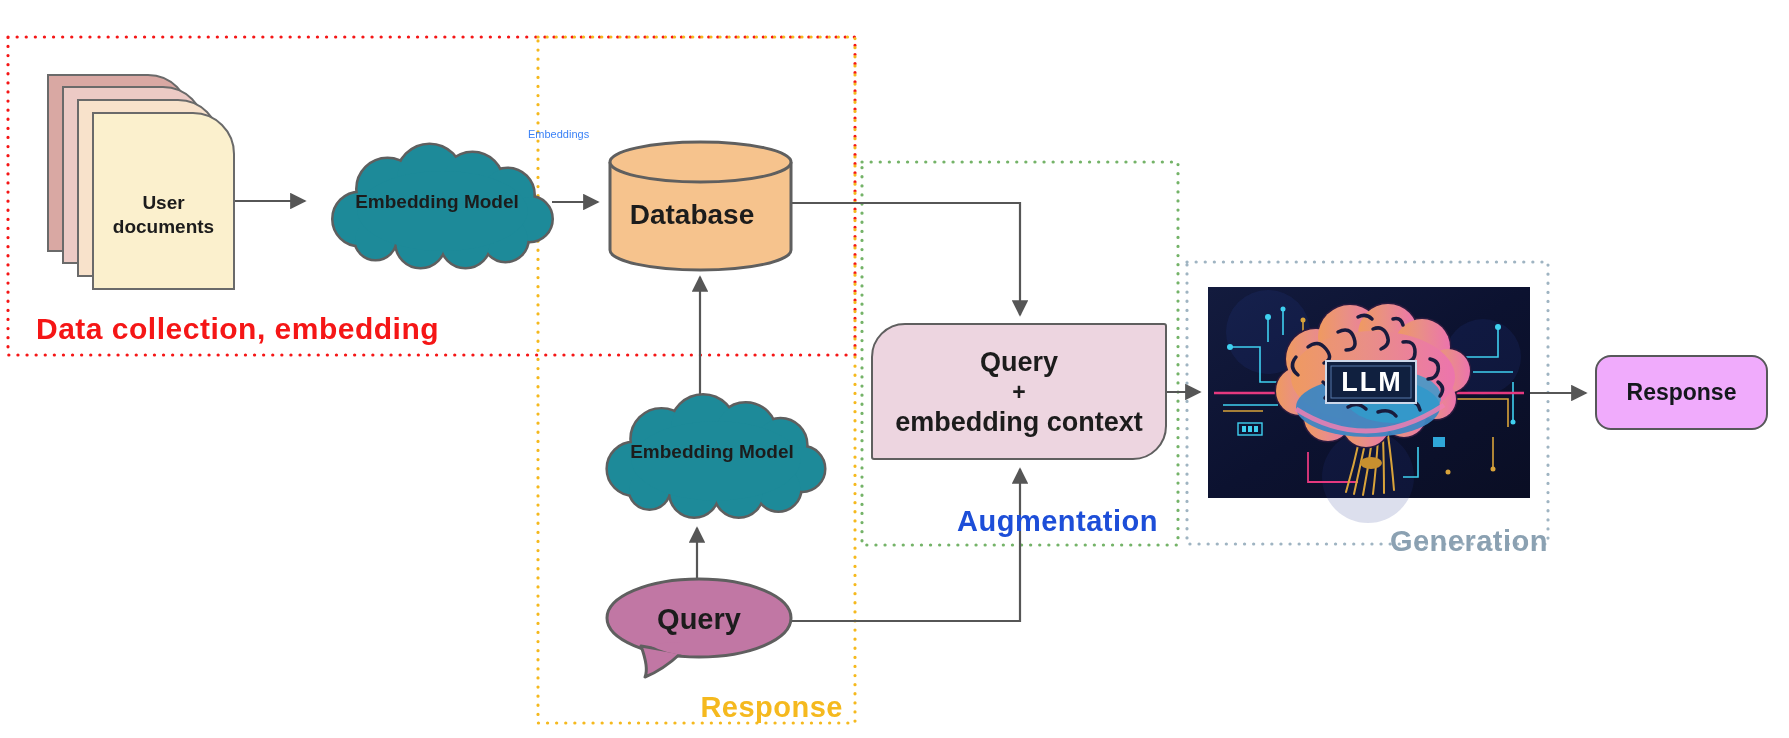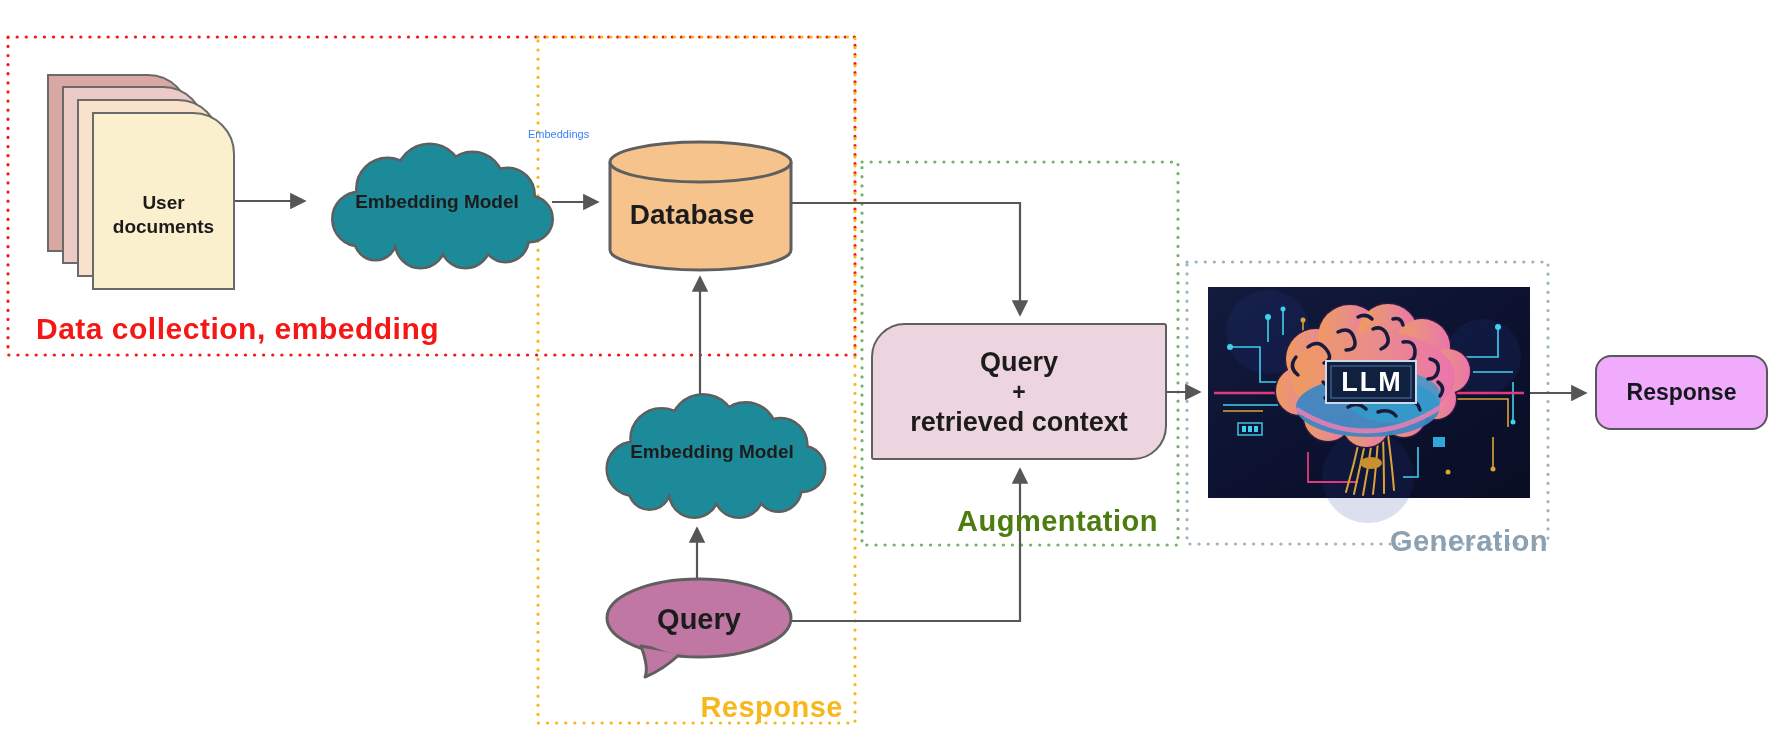--- a/index.html
+++ b/index.html
@@ -119,21 +119,21 @@
   <svg class="layer" style="left:605px; top:578px;" width="190" height="104" viewBox="0 0 190 104">
     <ellipse cx="94" cy="40" rx="92" ry="39" fill="#c177a4" stroke="#5f5f5f" stroke-width="3"></ellipse>
     <path d="M36,68 Q44,90 40,99 Q58,92 76,75 Z" fill="#c177a4" stroke="#5f5f5f" stroke-width="3" stroke-linejoin="round"></path>
     <path d="M42,66 Q70,80 90,76 L76,64 Z" fill="#c177a4" stroke="none"></path>
   </svg>
   <div class="lbl" style="left:605px; top:584px; width:188px; height:70px; font-size:29px;">Query</div>
 
   <div class="pinkbox">
     <div class="l1">Query</div>
     <div class="l2">+</div>
-    <div class="l3">retrieved context</div>
+    <div class="l3">embedding context</div>
   </div>
 
   <svg class="layer" style="left:1208px; top:287px;" width="322" height="211" viewBox="0 0 322 211">
     <defs>
       <linearGradient id="bgGrad" x1="0" y1="0" x2="1" y2="1">
         <stop offset="0" stop-color="#131b3e"></stop>
         <stop offset="0.5" stop-color="#0c1230"></stop>
         <stop offset="1" stop-color="#0a0e24"></stop>
       </linearGradient>
       <linearGradient id="brainGrad" x1="0" y1="0" x2="1" y2="0">
@@ -236,16 +236,16 @@
     <rect x="123" y="79" width="80" height="32" fill="none" stroke="#5577aa" stroke-width="1"></rect>
   </svg>
   <div class="llm-overlay">LLM</div>
 
   <div class="response">
     <span>Response</span>
   </div>
 
   <div class="sec-label" style="left:36px; top:312px; color:#f51616; font-size:30px;">Data collection, embedding</div>
   <div class="sec-label right" style="left:538px; top:691px; width:305px; color:#f5b91e;">Response</div>
-  <div class="sec-label right" style="left:858px; top:505px; width:300px; color:#4d7c0f;">Augmentation</div>
+  <div class="sec-label right" style="left:858px; top:505px; width:300px; color:#1d4ed8;">Augmentation</div>
   <div class="sec-label right" style="left:1248px; top:525px; width:300px; color:#8ba1b2;">Generation</div>
 
 </div>
 
 </body></html>

